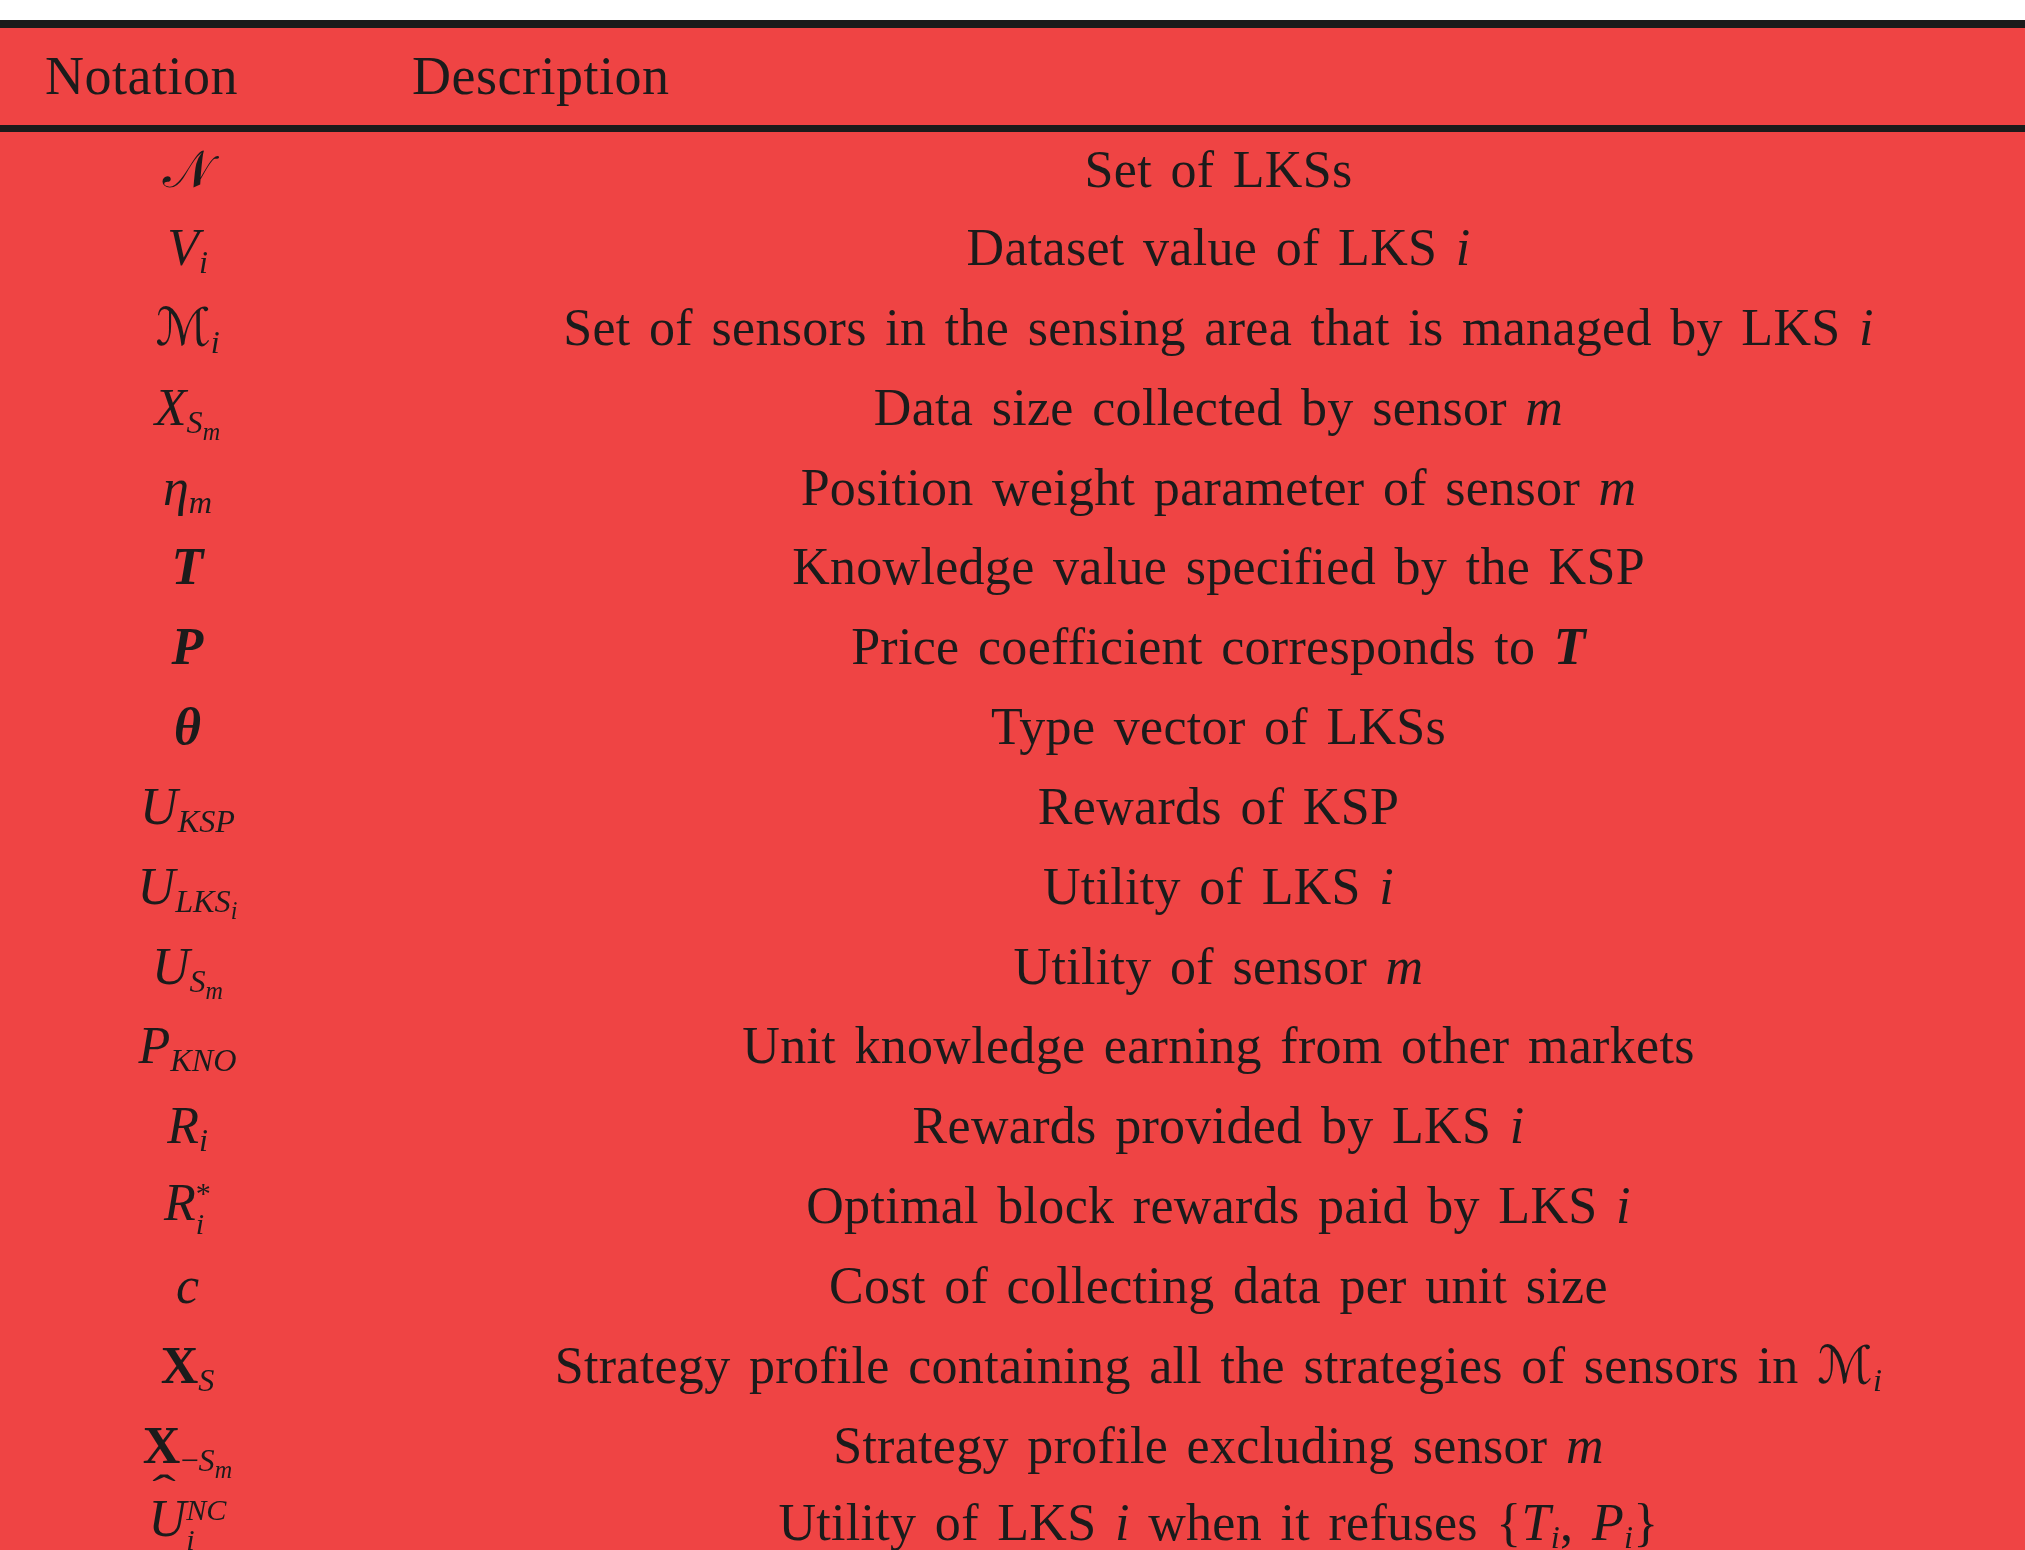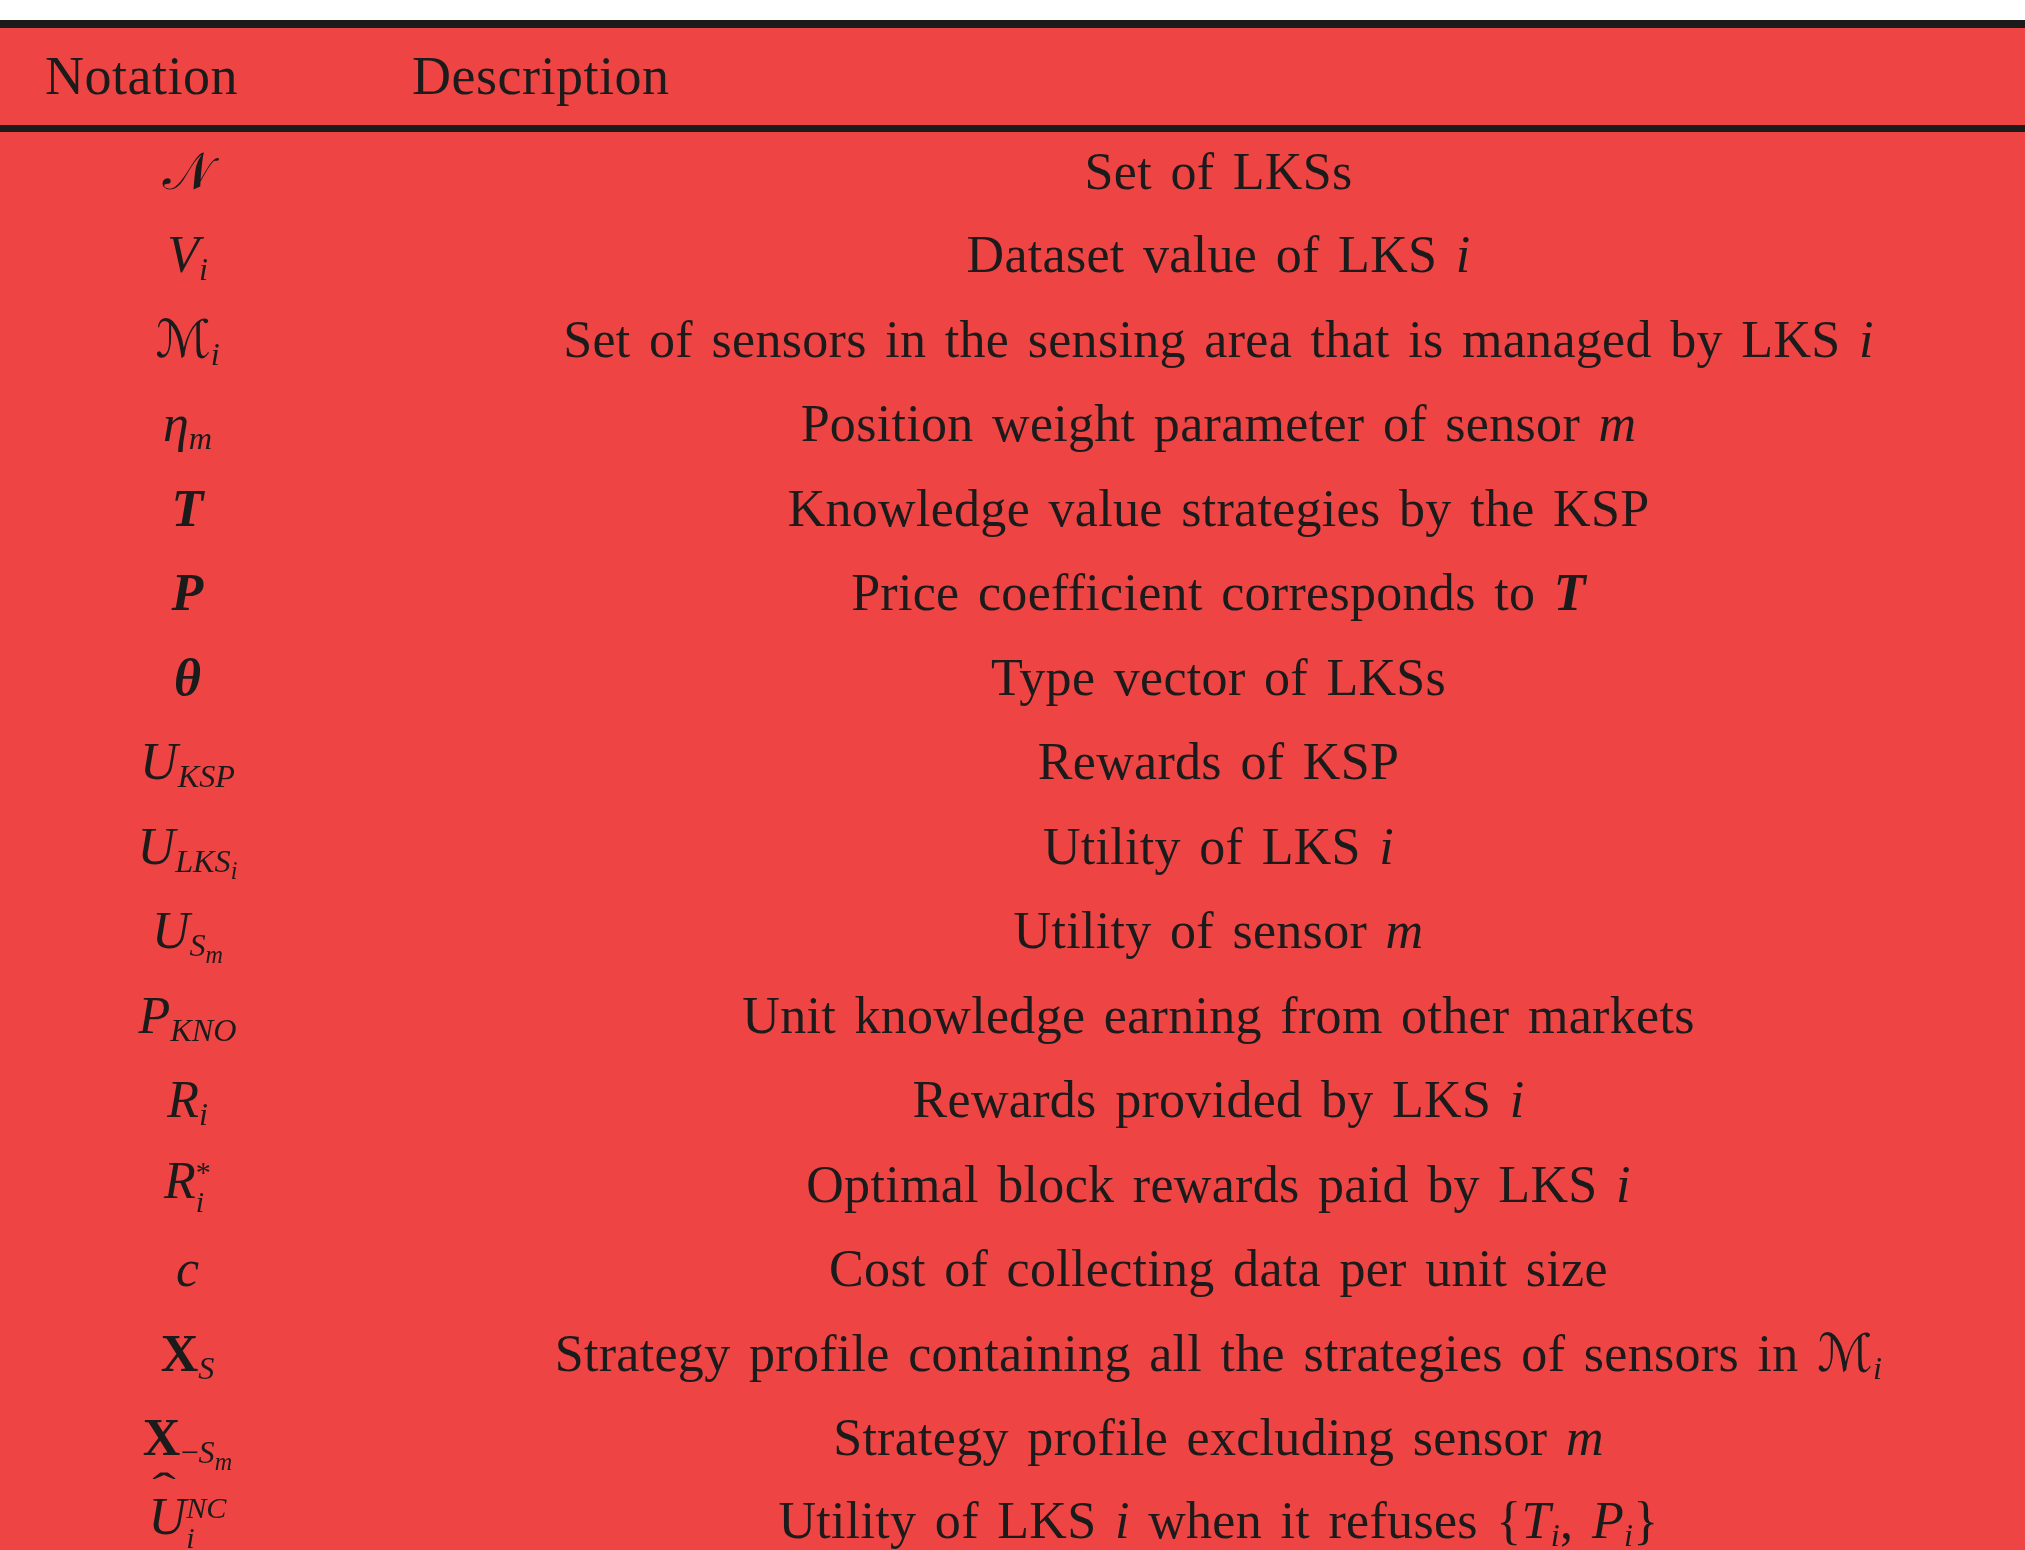--- a/index.html
+++ b/index.html
@@ -115,26 +115,30 @@
         </tr>
         <tr>
           <td class="td-notation"><i>V</i><sub><i>i</i></sub></td>
           <td class="td-desc">Dataset value of LKS <i>i</i></td>
         </tr>
         <tr>
           <td class="td-notation"><span class="cal">ℳ</span><sub><i>i</i></sub></td>
           <td class="td-desc">Set of sensors in the sensing area that is managed by LKS <i>i</i></td>
         </tr>
         <tr>
+          <td class="td-notation"><i>X</i><sub><i>S</i><sub><i>m</i></sub></sub></td>
+          <td class="td-desc">Data size collected by sensor <i>m</i></td>
+        </tr>
+        <tr>
           <td class="td-notation"><i>η</i><sub><i>m</i></sub></td>
           <td class="td-desc">Position weight parameter of sensor <i>m</i></td>
         </tr>
         <tr>
           <td class="td-notation"><b><i>T</i></b></td>
-          <td class="td-desc">Knowledge value strategies by the KSP</td>
+          <td class="td-desc">Knowledge value specified by the KSP</td>
         </tr>
         <tr>
           <td class="td-notation"><b><i>P</i></b></td>
           <td class="td-desc">Price coefficient corresponds to <b><i>T</i></b></td>
         </tr>
         <tr>
           <td class="td-notation"><b><i>θ</i></b></td>
           <td class="td-desc">Type vector of LKSs</td>
         </tr>
         <tr>

